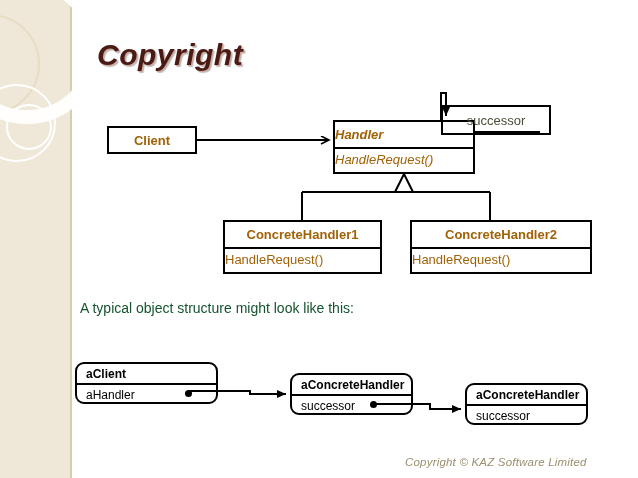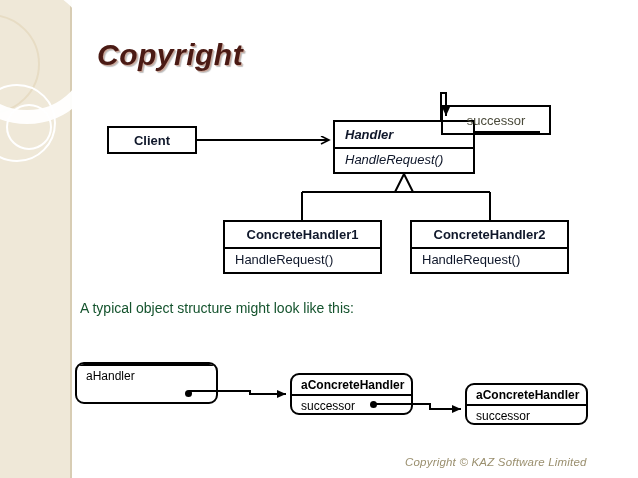--- a/index.html
+++ b/index.html
@@ -74,25 +74,25 @@
     position: absolute;
     background: #ffffff;
     border: 2px solid #000000;
     box-sizing: border-box;
   }
   .uml-cell {
     box-sizing: border-box;
     display: flex;
     align-items: center;
     font-size: 13px;
-    color: #0f172a;
+    color: #a16207;
     white-space: nowrap;
   }
   .cell-center { justify-content: center; }
-  .cell-left { justify-content: flex-start; padding-left: 10px; }
+  .cell-left { justify-content: flex-start; }
   .bold { font-weight: bold; }
   .italic { font-style: italic; }
   .divider {
     position: absolute;
     left: 0; right: 0;
     height: 2px;
     background: #000000;
   }
 
   
@@ -178,27 +178,28 @@
   <div class="uml-box" style="left:441px; top:105px; width:110px; height:30px; background:transparent; border:2px solid #000;">
     <div class="uml-cell cell-center" style="height:26px; width:100%; color:#4a4a3a;">successor</div>
   </div>
 
   <div class="uml-box" style="left:223px; top:220px; width:159px; height:54px;text-align:center;">
     <div class="uml-cell cell-center bold" style="height:25px; width:100%;">ConcreteHandler1</div>
     <div class="divider" style="top:25px;"></div>
     <div class="uml-cell cell-left" style="height:25px; width:100%;">HandleRequest()</div>
   </div>
 
-  <div class="uml-box" style="left:410px; top:220px; width:159px; height:54px;">
+  <div class="uml-box" style="left:410px; top:220px; width:182px; height:54px;">
     <div class="uml-cell cell-center bold" style="height:25px; width:100%;">ConcreteHandler2</div>
     <div class="divider" style="top:25px;"></div>
     <div class="uml-cell cell-left" style="height:25px; width:100%;">HandleRequest()</div>
   </div>
 
   <div class="obj-box" style="left:75px; top:362px; width:143px; height:42px;">
+    <div class="obj-row top" style="height:19px;">aClient</div>
     <div class="obj-divider"></div>
     <div class="obj-row" style="height:19px;">aHandler</div>
   </div>
   <div class="dot" style="left:185px; top:390px;"></div>
 
   <div class="obj-box" style="left:290px; top:373px; width:123px; height:42px;">
     <div class="obj-row top" style="height:19px;">aConcreteHandler</div>
     <div class="obj-divider"></div>
     <div class="obj-row" style="height:19px;">successor</div>
   </div>

